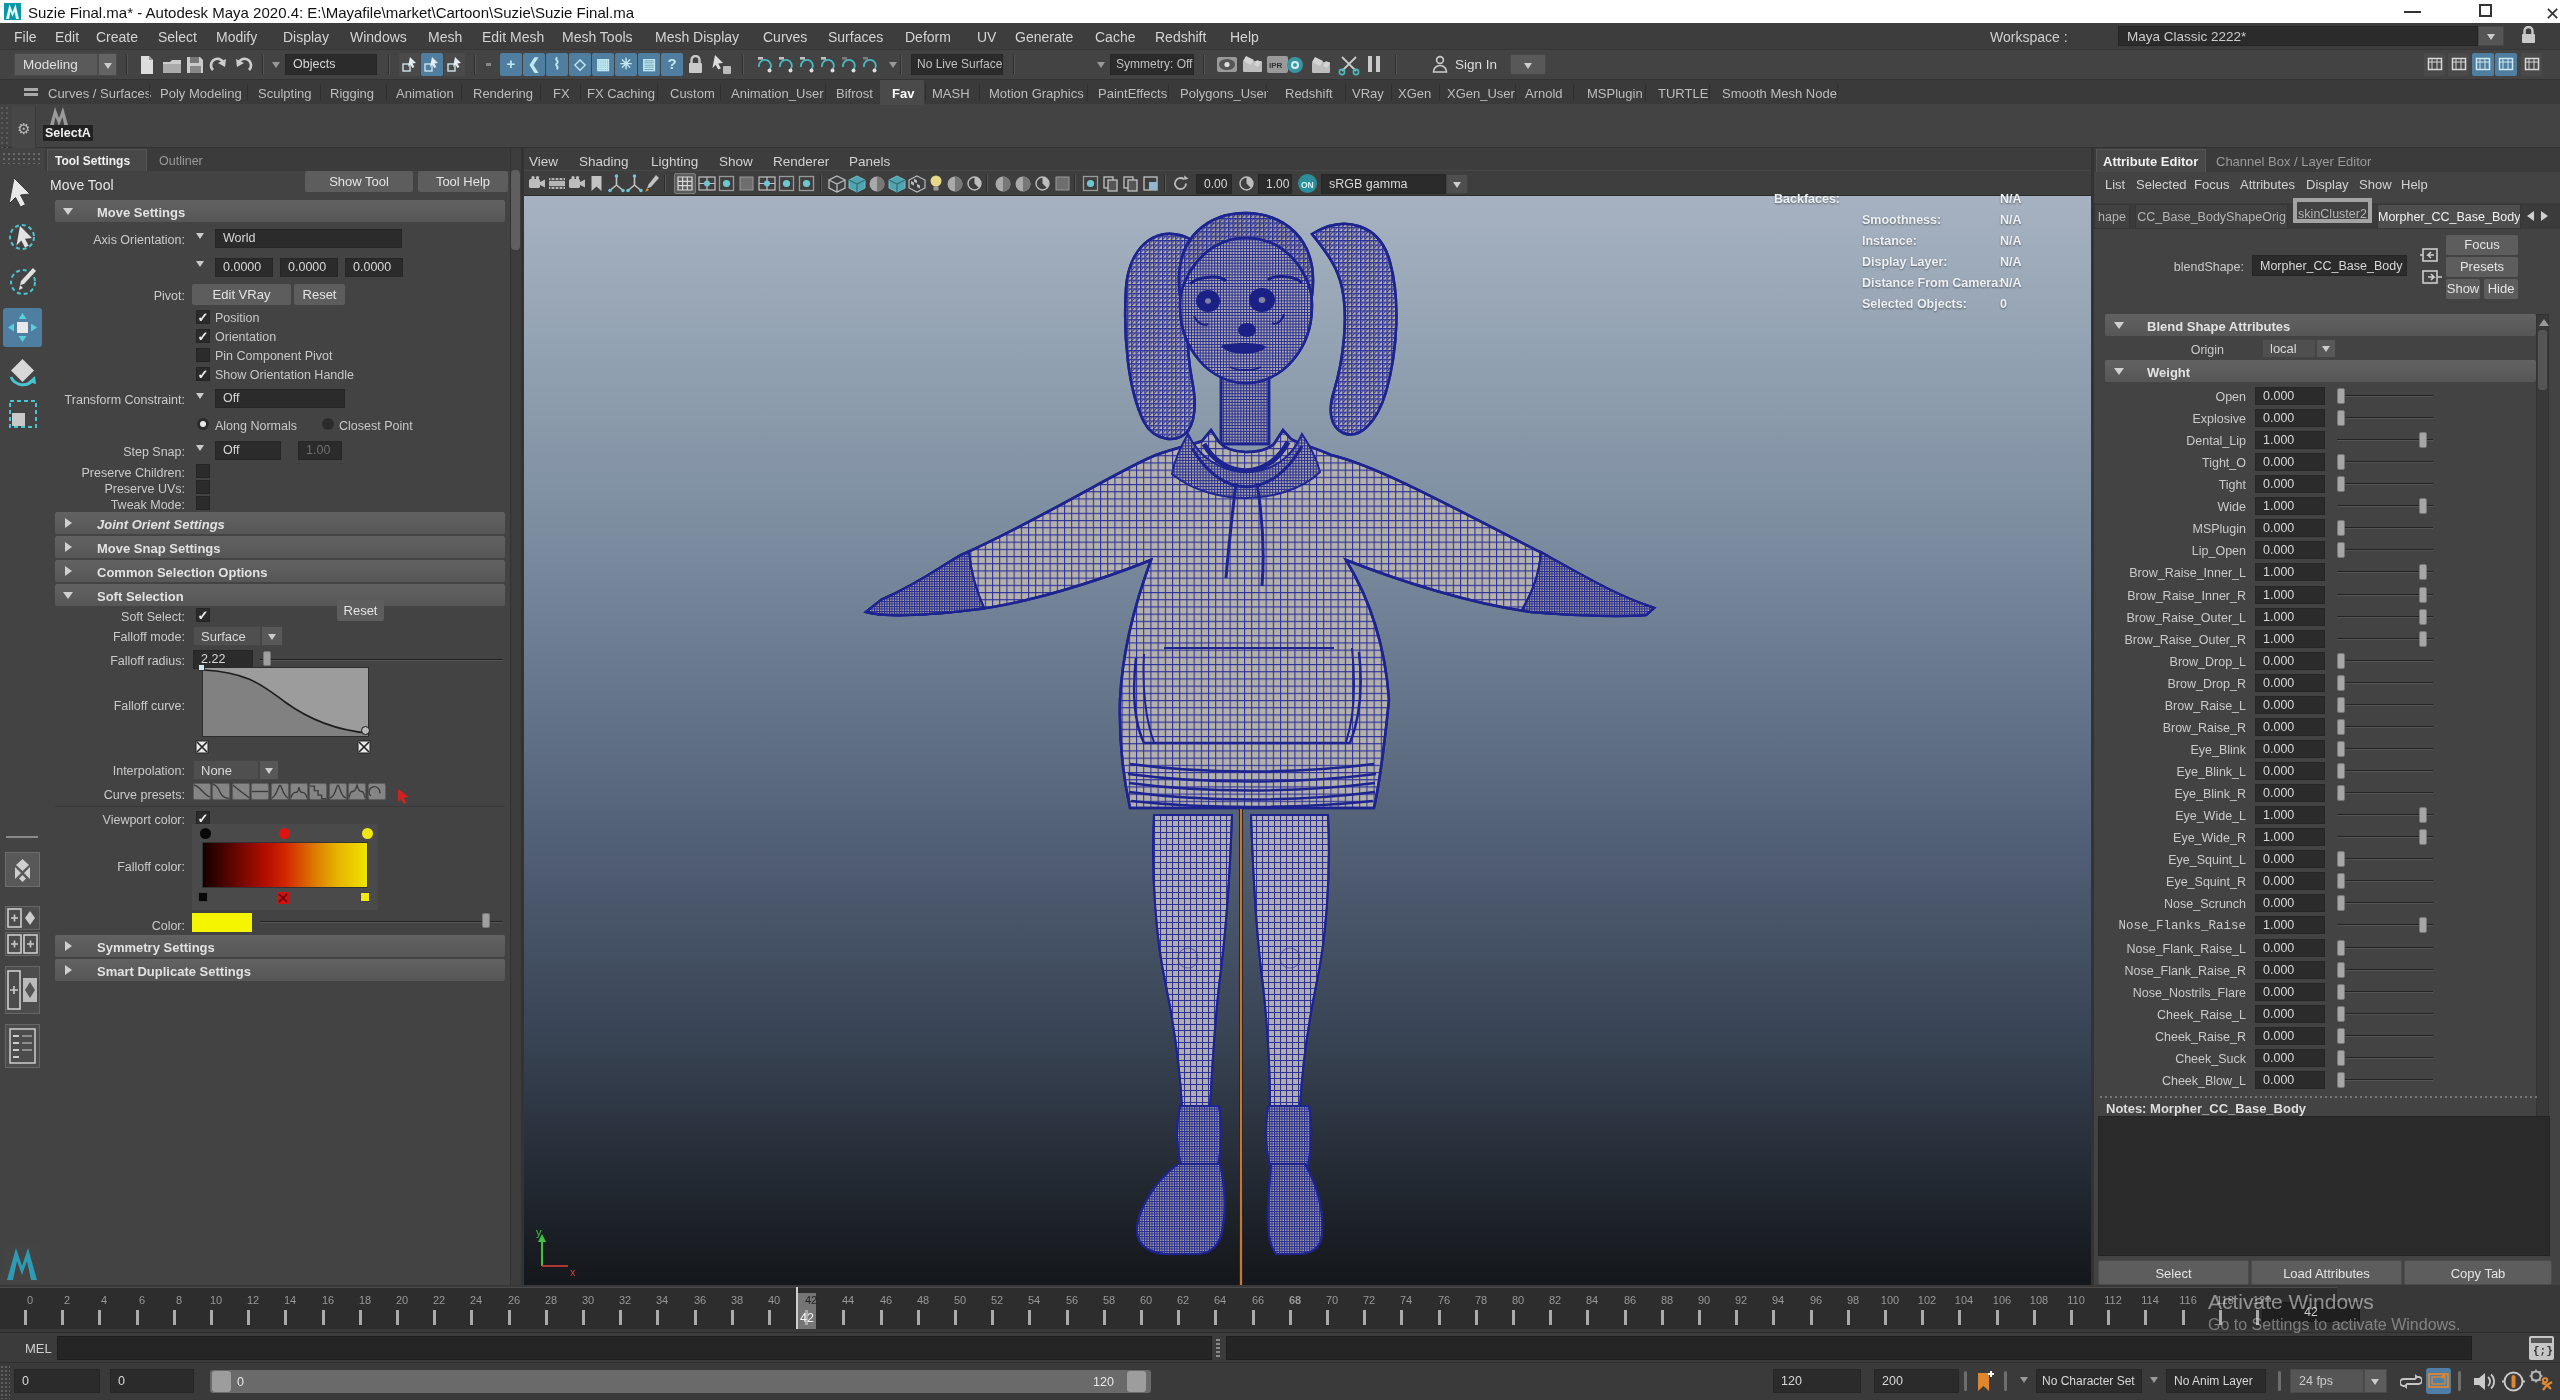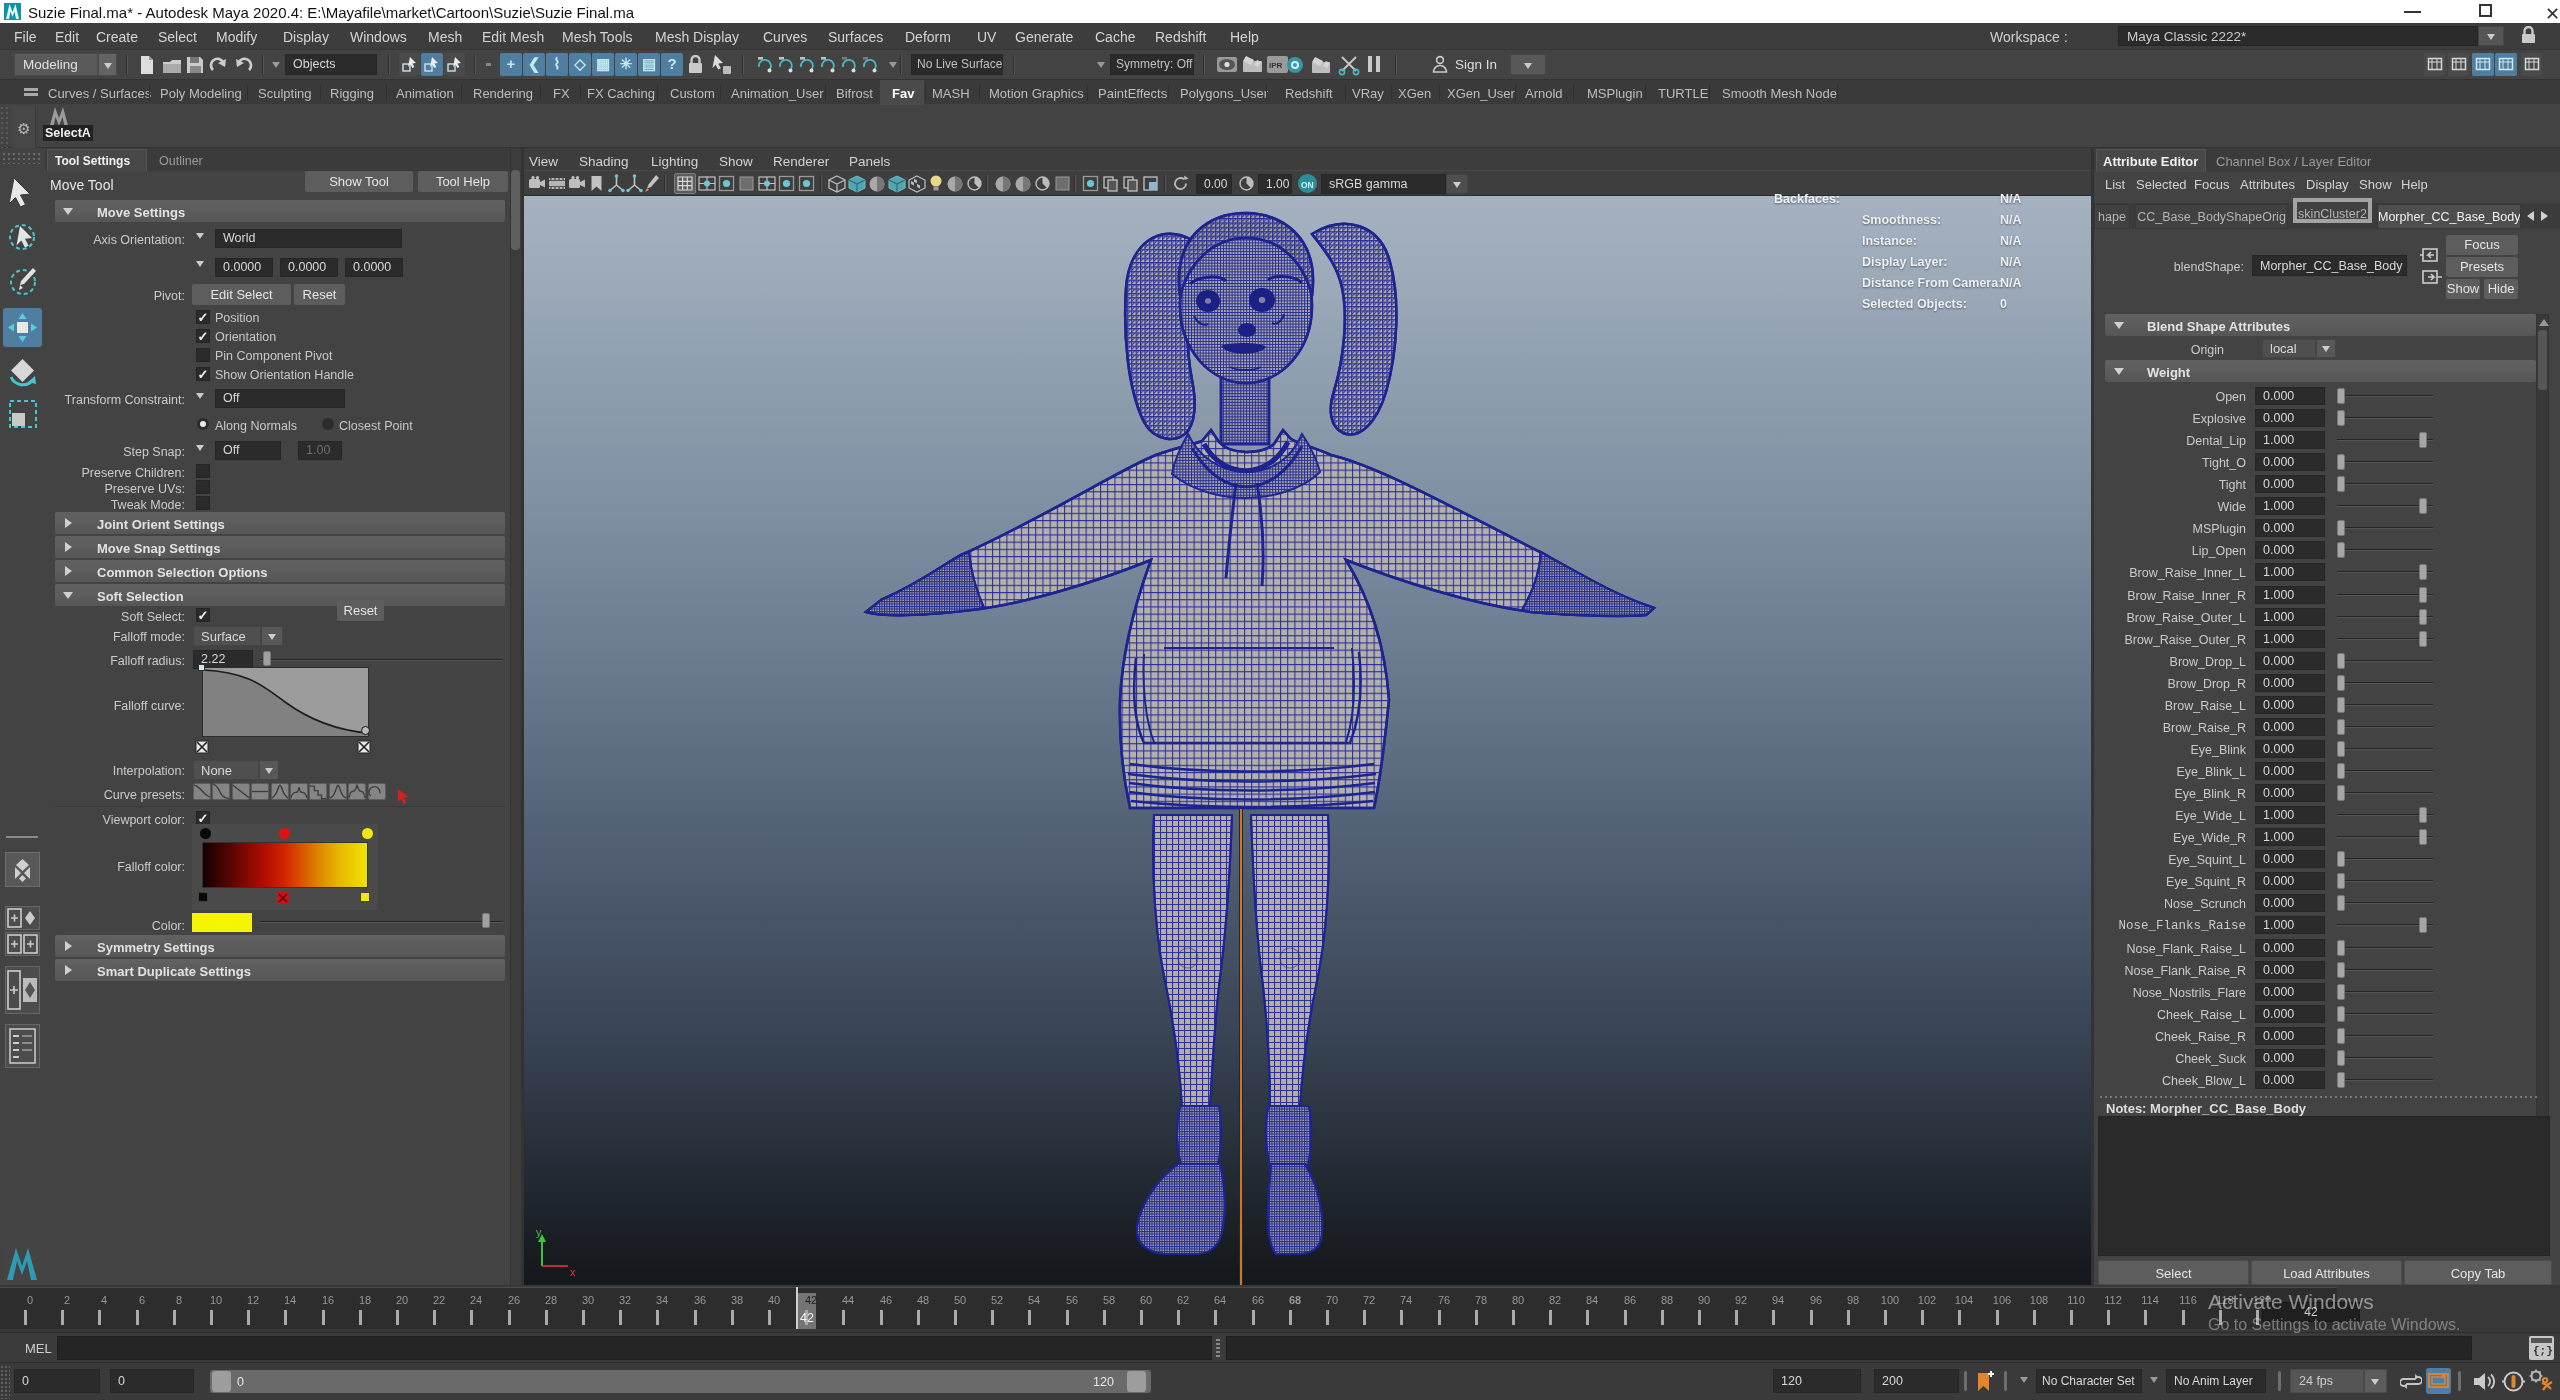--- a/index.html
+++ b/index.html
@@ -358,21 +358,21 @@
         <div class="a" style="left:42px;top:5px;">Move Settings</div>
       </div>
       <div class="a lbl" style="left:-20px;top:86px;width:160px;">Axis Orientation:</div>
       <div class="tri-dd a" style="left:151px;top:85px;"></div>
       <div class="a fld" style="left:170px;top:81px;width:187px;height:19px;">World</div>
       <div class="tri-dd a" style="left:151px;top:113px;"></div>
       <div class="a fld" style="left:170px;top:110px;width:58px;height:19px;">0.0000</div>
       <div class="a fld" style="left:235px;top:110px;width:58px;height:19px;">0.0000</div>
       <div class="a fld" style="left:300px;top:110px;width:58px;height:19px;">0.0000</div>
       <div class="a lbl" style="left:60px;top:142px;width:80px;">Pivot:</div>
-      <div class="a btn" style="left:147px;top:136px;width:99px;height:21px;line-height:21px;">Edit Select</div>
+      <div class="a btn" style="left:147px;top:136px;width:99px;height:21px;line-height:21px;">Edit VRay</div>
       <div class="a btn" style="left:249px;top:136px;width:51px;height:21px;line-height:21px;">Reset</div>
       <div class="chk a" style="left:151px;top:162px;">✓</div>
       <div class="a txt" style="left:170px;top:164px;">Position</div>
       <div class="chk a" style="left:151px;top:181px;">✓</div>
       <div class="a txt" style="left:170px;top:183px;">Orientation</div>
       <div class="chk a" style="left:151px;top:200px;"></div>
       <div class="a txt" style="left:170px;top:202px;">Pin Component Pivot</div>
       <div class="chk a" style="left:151px;top:219px;">✓</div>
       <div class="a txt" style="left:170px;top:221px;">Show Orientation Handle</div>
       <div class="a lbl" style="left:-20px;top:246px;width:160px;">Transform Constraint:</div>
@@ -388,21 +388,21 @@
       <div class="a fld" style="left:170px;top:293px;width:66px;height:19px;">Off</div>
       <div class="a fld" style="left:253px;top:293px;width:44px;height:19px;color:#6e6e6e;">1.00</div>
       <div class="a lbl" style="left:-20px;top:319px;width:160px;">Preserve Children:</div>
       <div class="chk a" style="left:151px;top:316px;"></div>
       <div class="a lbl" style="left:-20px;top:335px;width:160px;">Preserve UVs:</div>
       <div class="chk a" style="left:151px;top:332px;"></div>
       <div class="a lbl" style="left:-20px;top:351px;width:160px;">Tweak Mode:</div>
       <div class="chk a" style="left:151px;top:348px;"></div>
       <div class="a hdr" style="left:10px;top:364px;width:450px;height:22px;">
         <div class="tri-r a" style="left:10px;top:6px;"></div>
-        <div class="a" style="left:42px;top:5px;">Joint Orient Settings</div>
+        <div class="a" style="left:42px;top:5px;font-style:italic;">Joint Orient Settings</div>
       </div>
       <div class="a hdr" style="left:10px;top:388px;width:450px;height:22px;">
         <div class="tri-r a" style="left:10px;top:6px;"></div>
         <div class="a" style="left:42px;top:5px;">Move Snap Settings</div>
       </div>
       <div class="a hdr" style="left:10px;top:412px;width:450px;height:22px;">
         <div class="tri-r a" style="left:10px;top:6px;"></div>
         <div class="a" style="left:42px;top:5px;">Common Selection Options</div>
       </div>
       <div class="a hdr" style="left:10px;top:436px;width:450px;height:22px;">

